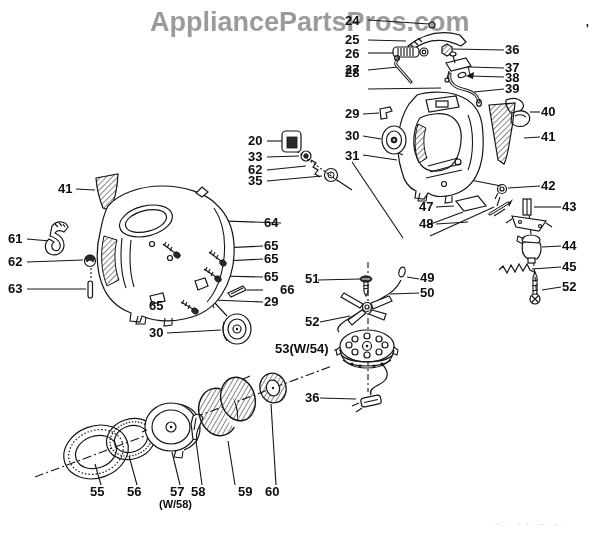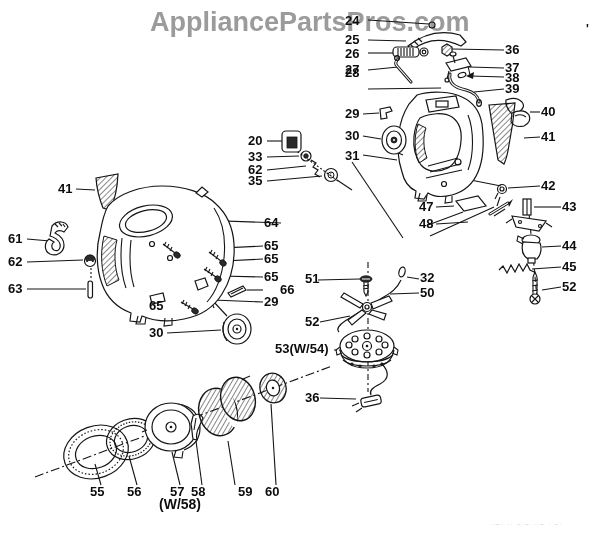--- a/index.html
+++ b/index.html
@@ -2,21 +2,21 @@
 <html><head>
 <meta charset="utf-8">
 <style>
   html,body{margin:0;padding:0;background:#fff;}
   .stage{position:relative;width:600px;height:536px;background:#fff;overflow:hidden;
          font-family:"Liberation Sans",sans-serif;}
   .watermark{position:absolute;left:150px;top:7px;font-size:27px;font-weight:bold;
              color:#9b9b9b;letter-spacing:0px;white-space:nowrap;user-select:none;}
   svg.art{position:absolute;left:0;top:0;}
   .plabel{position:absolute;font-size:13px;font-weight:700;color:#0d0d0d;line-height:13px;white-space:nowrap;}
-  .plabel.small{font-size:14px;}
+  .plabel.small{font-size:11px;}
   .corner-mark{position:absolute;left:586px;top:22px;font-size:12px;font-weight:bold;color:#111;}
   .footer-marks{position:absolute;left:492px;top:521px;font-size:6px;color:#b9b9c2;letter-spacing:1.5px;white-space:nowrap;}
   .ln{stroke:#151515;stroke-width:1.1;fill:none;}
   .pt{stroke:#151515;stroke-width:1.2;fill:#fff;}
   .ptn{stroke:#151515;stroke-width:1.2;fill:none;}
   .thk{stroke:#151515;stroke-width:3;fill:none;stroke-linecap:round;}
   .core{stroke:#fff;stroke-width:1.1;fill:none;stroke-linecap:round;}
   .dk{fill:#2a2a2a;stroke:#151515;stroke-width:0.8;}
 </style>
 </head>
@@ -401,21 +401,21 @@
   <div class="plabel" style="left:8px;top:282px">63</div>
   <div class="plabel" style="left:264px;top:216px">64</div>
   <div class="plabel" style="left:264px;top:239px">65</div>
   <div class="plabel" style="left:264px;top:252px">65</div>
   <div class="plabel" style="left:264px;top:270px">65</div>
   <div class="plabel" style="left:280px;top:283px">66</div>
   <div class="plabel" style="left:264px;top:295px">29</div>
   <div class="plabel" style="left:149px;top:299px">65</div>
   <div class="plabel" style="left:149px;top:326px">30</div>
   <div class="plabel" style="left:305px;top:272px">51</div>
-  <div class="plabel" style="left:420px;top:271px">32</div>
+  <div class="plabel" style="left:420px;top:271px">49</div>
   <div class="plabel" style="left:420px;top:286px">50</div>
   <div class="plabel" style="left:305px;top:315px">52</div>
   <div class="plabel" style="left:275px;top:342px">53(W/54)</div>
   <div class="plabel" style="left:305px;top:391px">36</div>
   <div class="plabel" style="left:90px;top:485px">55</div>
   <div class="plabel" style="left:127px;top:485px">56</div>
   <div class="plabel" style="left:170px;top:485px">57</div>
   <div class="plabel small" style="left:159px;top:498px">(W/58)</div>
   <div class="plabel" style="left:191px;top:485px">58</div>
   <div class="plabel" style="left:238px;top:485px">59</div>

